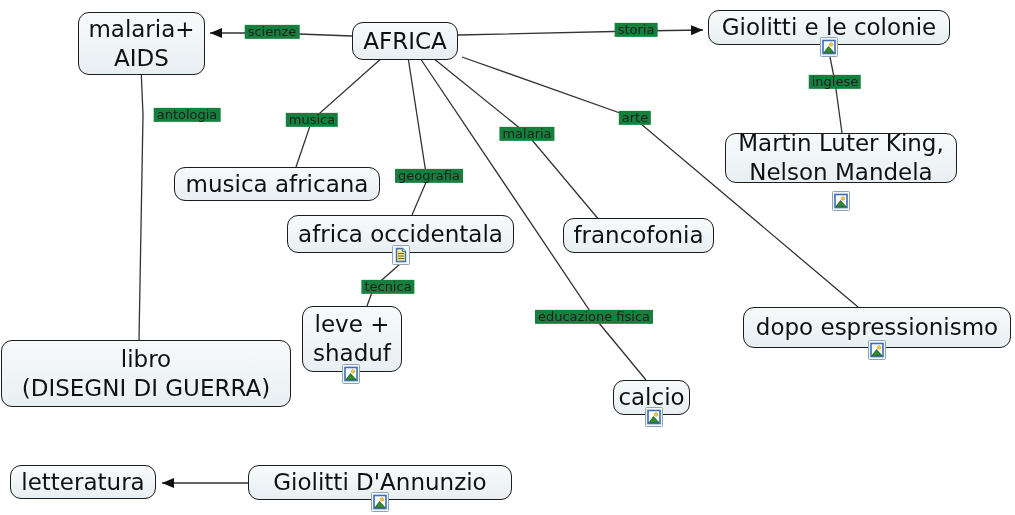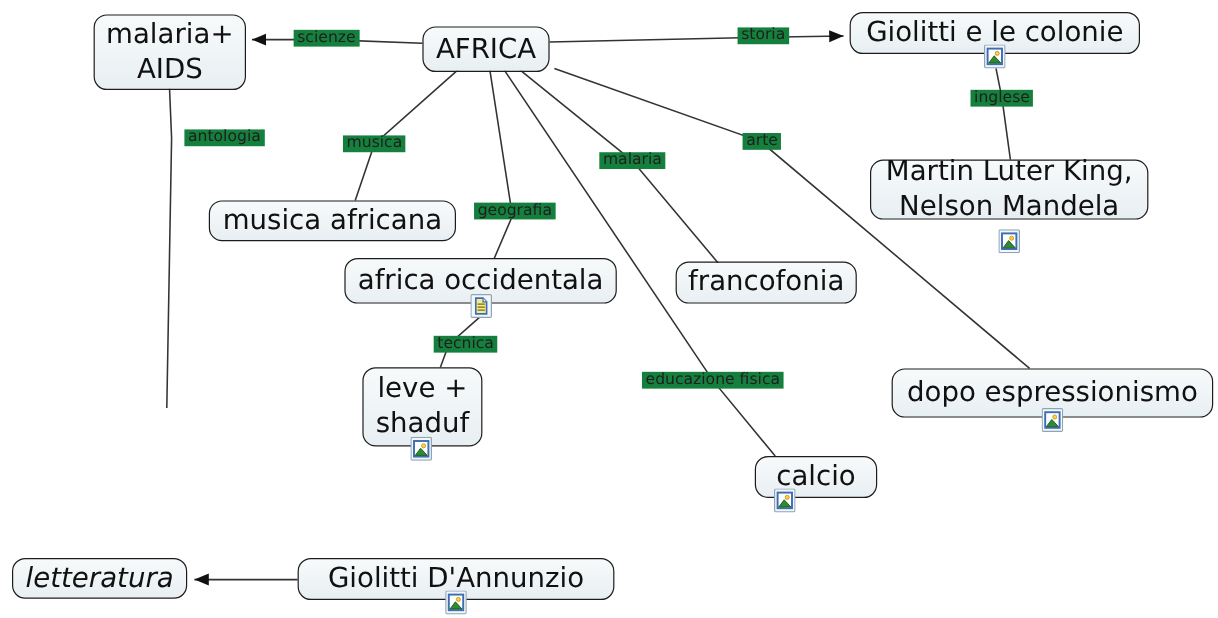--- a/index.html
+++ b/index.html
@@ -81,22 +81,24 @@
 AIDS</div>
   <div class="node" style="left:708px;top:10px;width:242px;height:35px;">Giolitti e le colonie</div>
   <div class="node" style="left:174px;top:167px;width:206px;height:34px;">musica africana</div>
   <div class="node" style="left:287px;top:215px;width:227px;height:38px;">africa occidentala</div>
   <div class="node" style="left:563px;top:218px;width:151px;height:35px;">francofonia</div>
   <div class="node" style="left:725px;top:133px;width:232px;height:50px;">Martin Luter King,
 Nelson Mandela</div>
   <div class="node" style="left:302px;top:306px;width:100px;height:66px;">leve +
 shaduf</div>
   <div class="node" style="left:743px;top:307px;width:268px;height:41px;">dopo espressionismo</div>
-  <div class="node" style="left:613px;top:380px;width:102px;height:35px;margin-left:16px;">calcio</div>
-  <div class="node" style="left:10px;top:465px;width:146px;height:34px;font-style:italic;">letteratura</div>
+  <div class="node" style="left:613px;top:380px;width:77px;height:35px;">calcio</div>
+  <div class="node" style="left:1px;top:340px;width:290px;height:67px;">libro
+(DISEGNI DI GUERRA)</div>
+  <div class="node" style="left:10px;top:465px;width:146px;height:34px;">letteratura</div>
   <div class="node" style="left:248px;top:465px;width:264px;height:35px;">Giolitti D'Annunzio</div>
 
   <span class="res-icon" style="left:820px;top:37px;">
     <svg width="18" height="20" viewBox="0 0 18 20">
       <rect x="0.5" y="0.5" width="17" height="19" rx="1" fill="#f4f7f9" stroke="#8fa3b5"></rect>
       <rect x="3" y="3.5" width="12" height="13" fill="#ffffff" stroke="#3a6fb5" stroke-width="1.6"></rect>
       <circle cx="11" cy="7.5" r="1.7" fill="#ffd23e" stroke="#b8860b" stroke-width="0.6"></circle>
       <path d="M4 15.5 L8.5 9.5 L14 15.5 Z" fill="#2e8b2e" stroke="#14501a" stroke-width="0.7"></path>
     </svg>
   </span>

